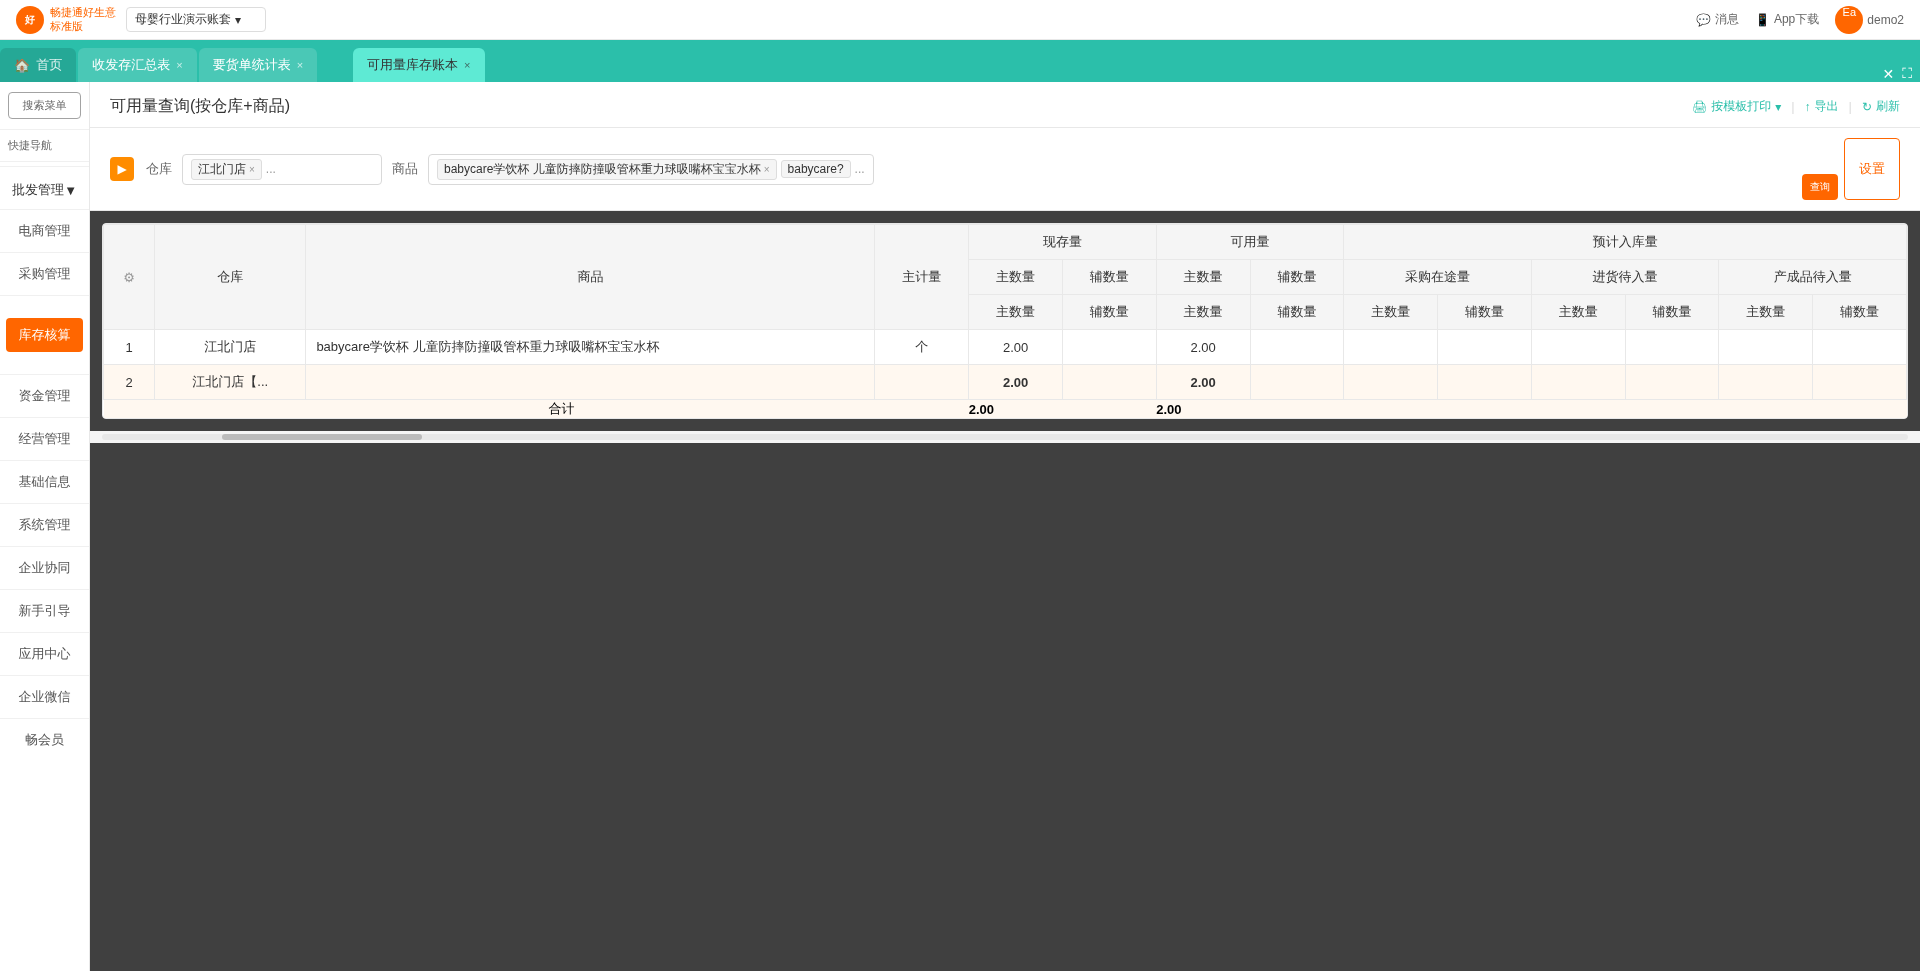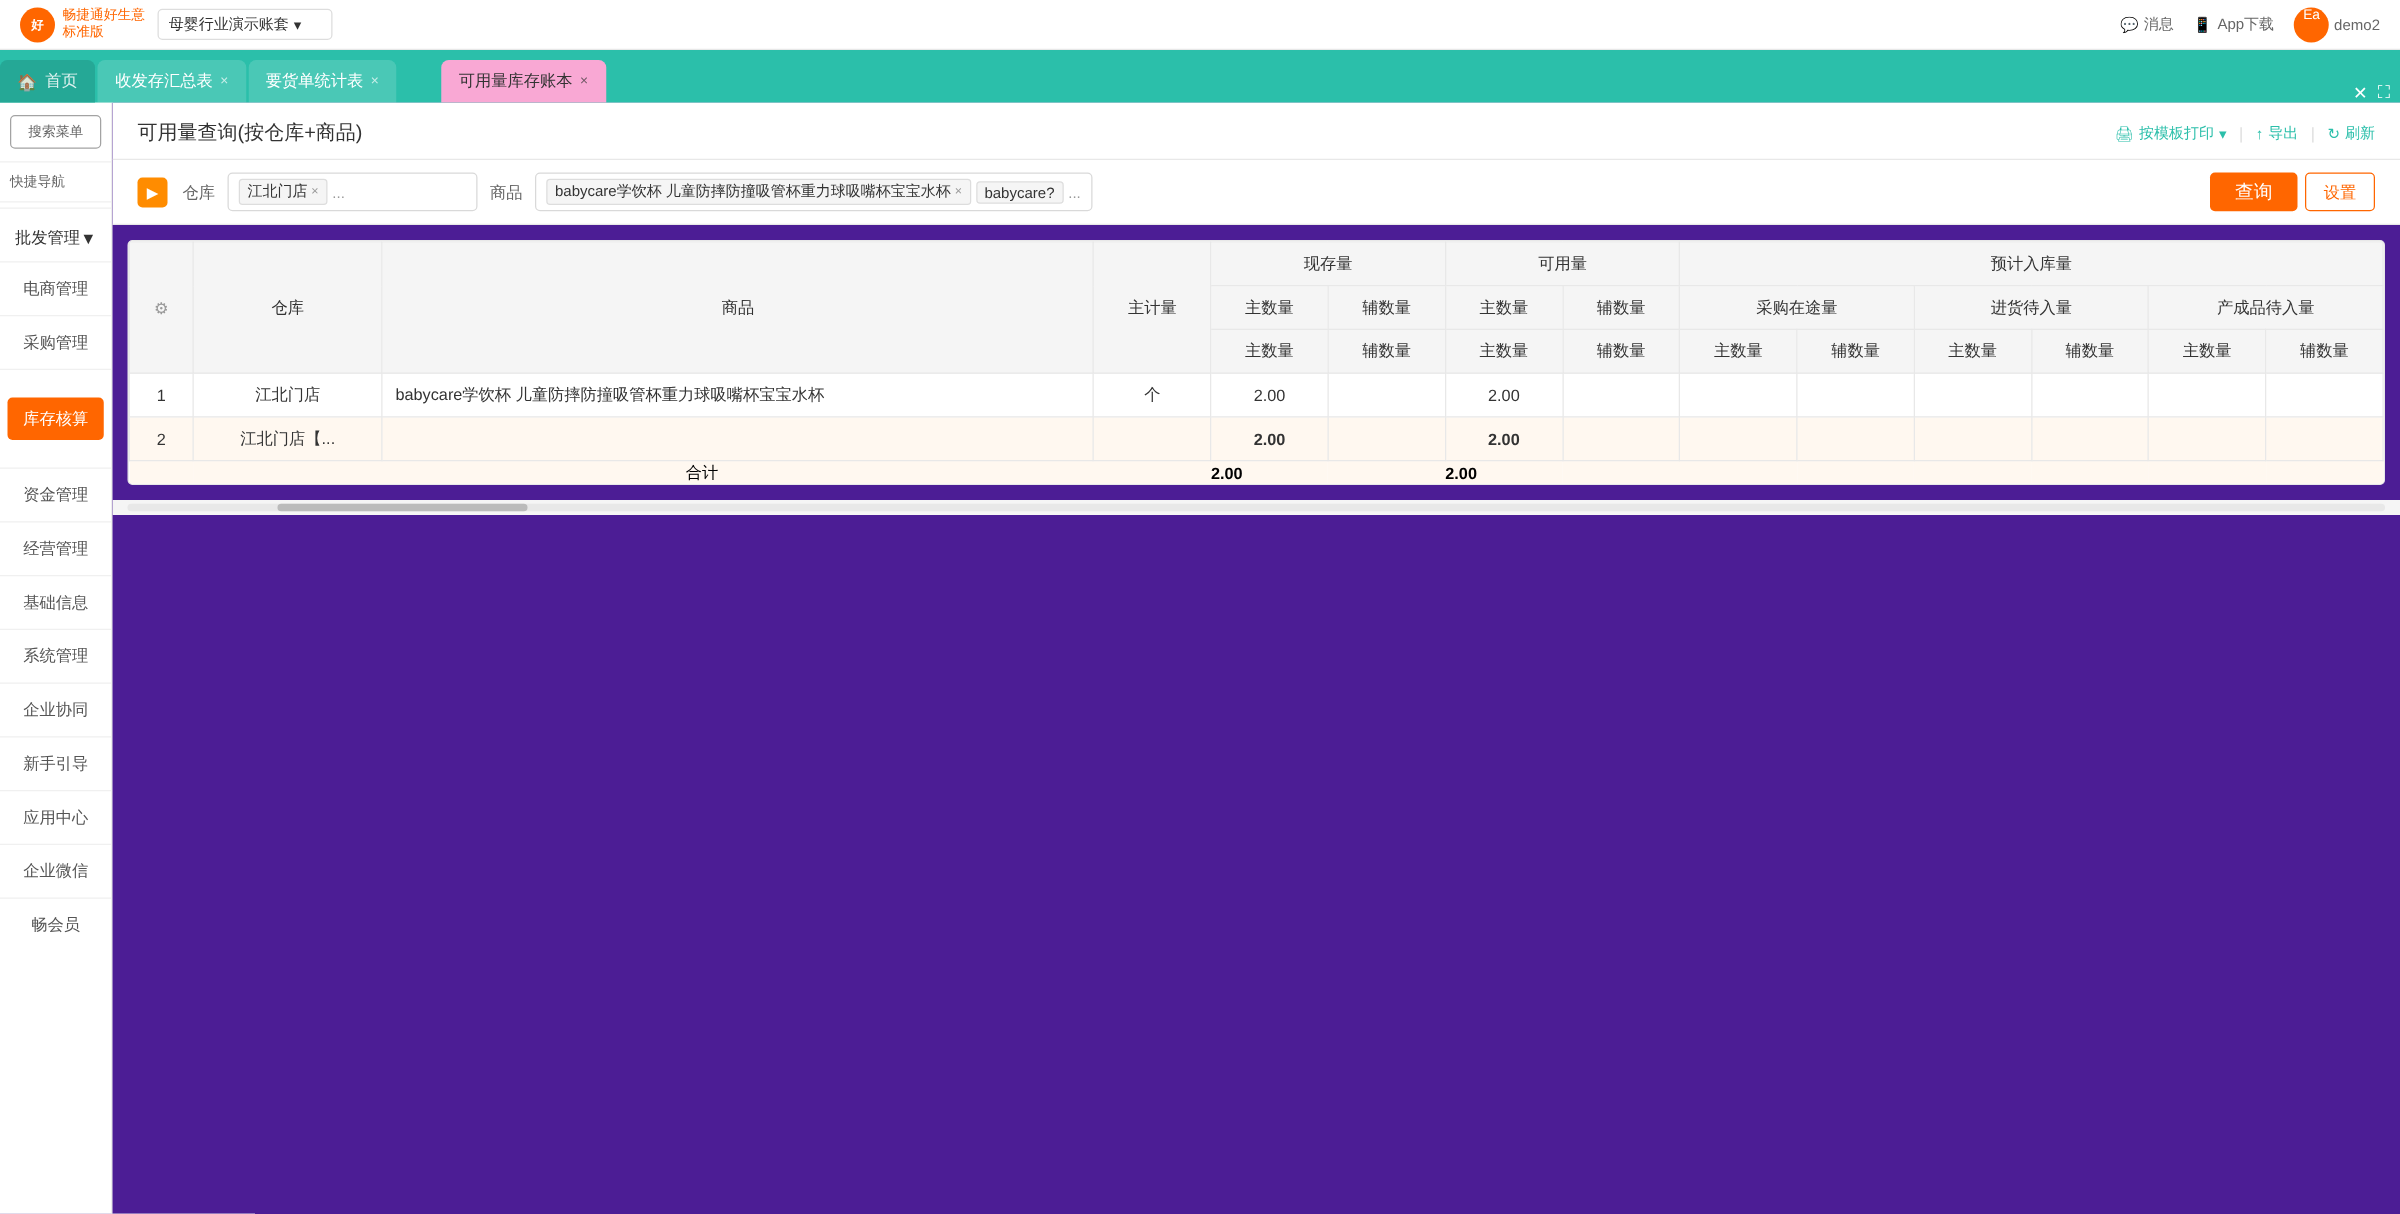--- a/index.html
+++ b/index.html
@@ -42,21 +42,21 @@
       align-items: center;
       gap: 6px;
       cursor: pointer;
       font-size: 13px;
       color: rgba(255,255,255,0.85);
       border-radius: 6px 6px 0 0;
       margin-left: 2px;
       position: relative;
     }
     .tab-item.home { background: #25a896; margin-left: 0; }
-    .tab-item.active { background: #f9a8d4; color: #333; margin-left: 36px; }
+    .tab-item.active { background: #5eead4; color: #333; margin-left: 36px; }
     .tab-item.inactive { background: rgba(255,255,255,0.15); color: white; }
     .tab-close { font-size: 11px; color: inherit; cursor: pointer; opacity: 0.7; }
     .nav-right { margin-left: auto; display: flex; align-items: center; padding-right: 8px; gap: 8px; }
     .nav-icon-btn { color: white; font-size: 14px; cursor: pointer; background: none; border: none; }
 
     
     .main-layout { display: flex; flex: 1; overflow: hidden; }
 
     
     .sidebar {
@@ -81,21 +81,21 @@
       padding: 8px 12px;
       font-size: 13px;
       color: #555;
       cursor: pointer;
       text-align: center;
     }
     .sidebar-item.active { background: #ff6600; color: white; border-radius: 4px; margin: 18px 6px; }
     .sidebar-divider { height: 1px; background: #f0f0f0; margin: 4px 0; }
 
     
-    .content-area { flex: 1; overflow-y: auto; padding: 0; background: #4c1d95; }
+    .content-area { flex: 1; overflow-y: auto; padding: 0; background: #404040; }
 
     
     .page-header {
       background: white;
       padding: 14px 20px 10px;
       border-bottom: 1px solid #e8e8e8;
       display: flex;
       align-items: center;
       justify-content: space-between;
     }
@@ -122,21 +122,21 @@
       min-width: 200px; background: white; flex-wrap: wrap;
     }
     .filter-tag {
       background: #f5f5f5; border: 1px solid #ddd; border-radius: 3px;
       padding: 1px 6px; font-size: 12px; color: #333;
       display: flex; align-items: center; gap: 3px;
     }
     .filter-tag-close { cursor: pointer; color: #999; font-size: 10px; }
     .filter-more { color: #999; font-size: 12px; cursor: pointer; }
     .filter-actions { display: flex; gap: 6px; flex-shrink: 0; }
-    .btn-query { background: #ff6600; color: white; border: none; border-radius: 4px; padding: 6px 20px; font-size: 15px; cursor: pointer; }
+    .btn-query { background: #ff6600; color: white; border: none; border-radius: 4px; padding: 6px 8px; font-size: 10px; cursor: pointer; margin-top: 36px; }
     .btn-setting { background: white; color: #ff6600; border: 1px solid #ff6600; border-radius: 4px; padding: 5px 14px; font-size: 13px; cursor: pointer; }
 
     
     .table-container { background: white; margin: 12px; border-radius: 4px; overflow: hidden; border: 1px solid #e8e8e8; }
     table { width: 100%; border-collapse: collapse; }
     thead tr th {
       background: #f5f5f5;
       border: 1px solid #e8e8e8;
       padding: 8px 10px;
       font-size: 13px;

